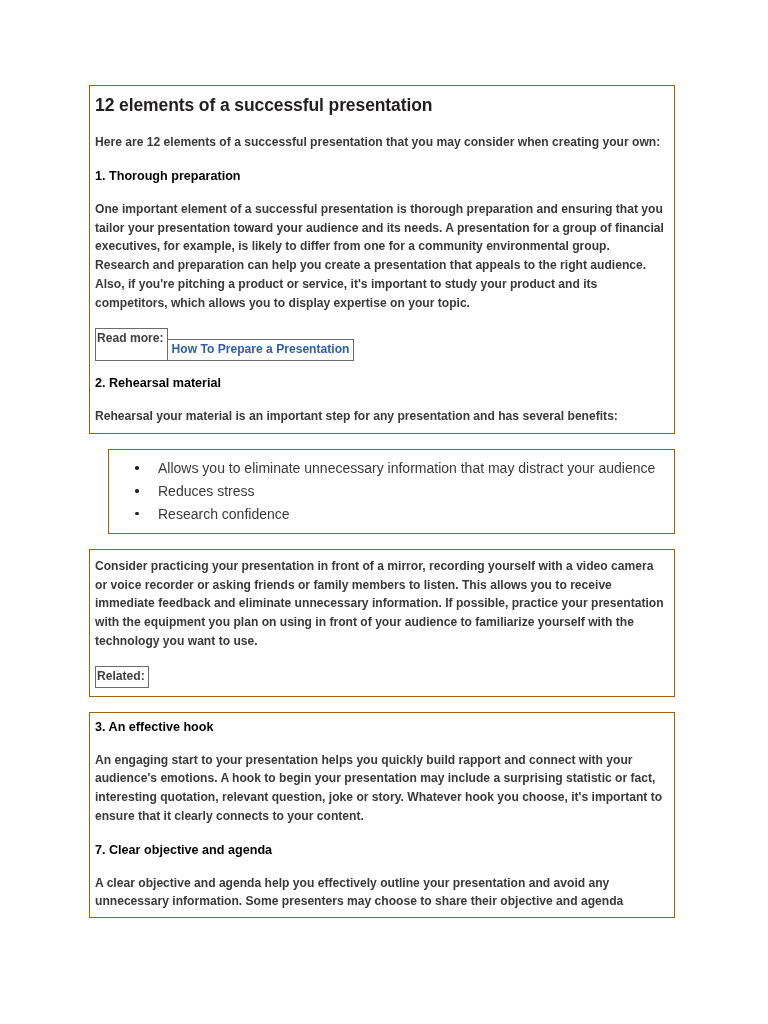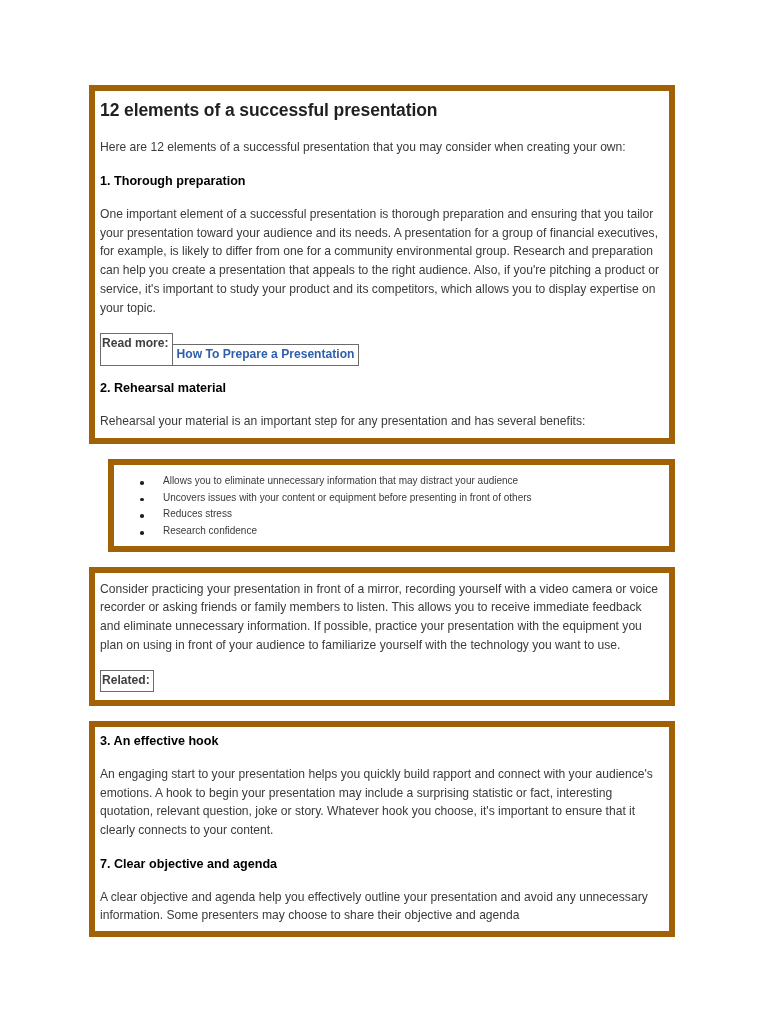--- a/index.html
+++ b/index.html
@@ -20,21 +20,21 @@
   
   #doc-page {
     position: absolute;
     left: 89px;
     top: 85px;
     width: 586px;
   }
 
   
   .block {
-    border: 6px solid #a16207;
+    border: 1px solid #a16207;
     background: #ffffff;
     box-sizing: border-box;
     padding: 0;
   }
   .block + .block {
     margin-top: 15px;
   }
   .block-inner {
     padding: 7px 7px 8px 5px;
   }
@@ -60,20 +60,21 @@
     line-height: 1.25;
     margin: 0;
     color: #000000;
   }
   p.body-text {
     font-size: 12.1px;
     line-height: 1.555;
     margin: 0;
     color: #3a3a3a;
     text-align: left;
+    font-weight: bold;
   }
 
   
   .sp-after-title { height: 17px; }
   .sp-para-gap    { height: 17px; }
   .sp-head-gap    { height: 15px; }
   .sp-link-gap    { height: 15px; }
 
   
   .link-row {
@@ -105,21 +106,21 @@
 
   
   ul.bullet-list {
     list-style: none;
     margin: 0;
     padding: 0;
   }
   ul.bullet-list li {
     position: relative;
     padding-left: 49px;
-    font-size: 10px;
+    font-size: 14px;
     line-height: 1.56;
     color: #3a3a3a;
     margin: 0 0 1px 0;
   }
   ul.bullet-list li .bullet-dot {
     position: absolute;
     left: 26px;
     top: 8px;
     width: 3.5px;
     height: 3.5px;
@@ -166,24 +167,20 @@
 
     </div>
   </div>
 
   <div class="block" id="block-bullets">
     <div class="block-inner" style="padding:8px 7px 6px 0;">
       <ul class="bullet-list">
         <li>
           <span class="bullet-dot"></span>
           <span>Allows you to eliminate unnecessary information that may distract your audience</span>
-        </li>
-        <li>
-          <span class="bullet-dot"></span>
-          <span>Uncovers issues with your content or equipment before presenting in front of others</span>
         </li>
         <li>
           <span class="bullet-dot"></span>
           <span>Reduces stress</span>
         </li>
         <li>
           <span class="bullet-dot"></span>
           <span>Research confidence</span>
         </li>
       </ul>

